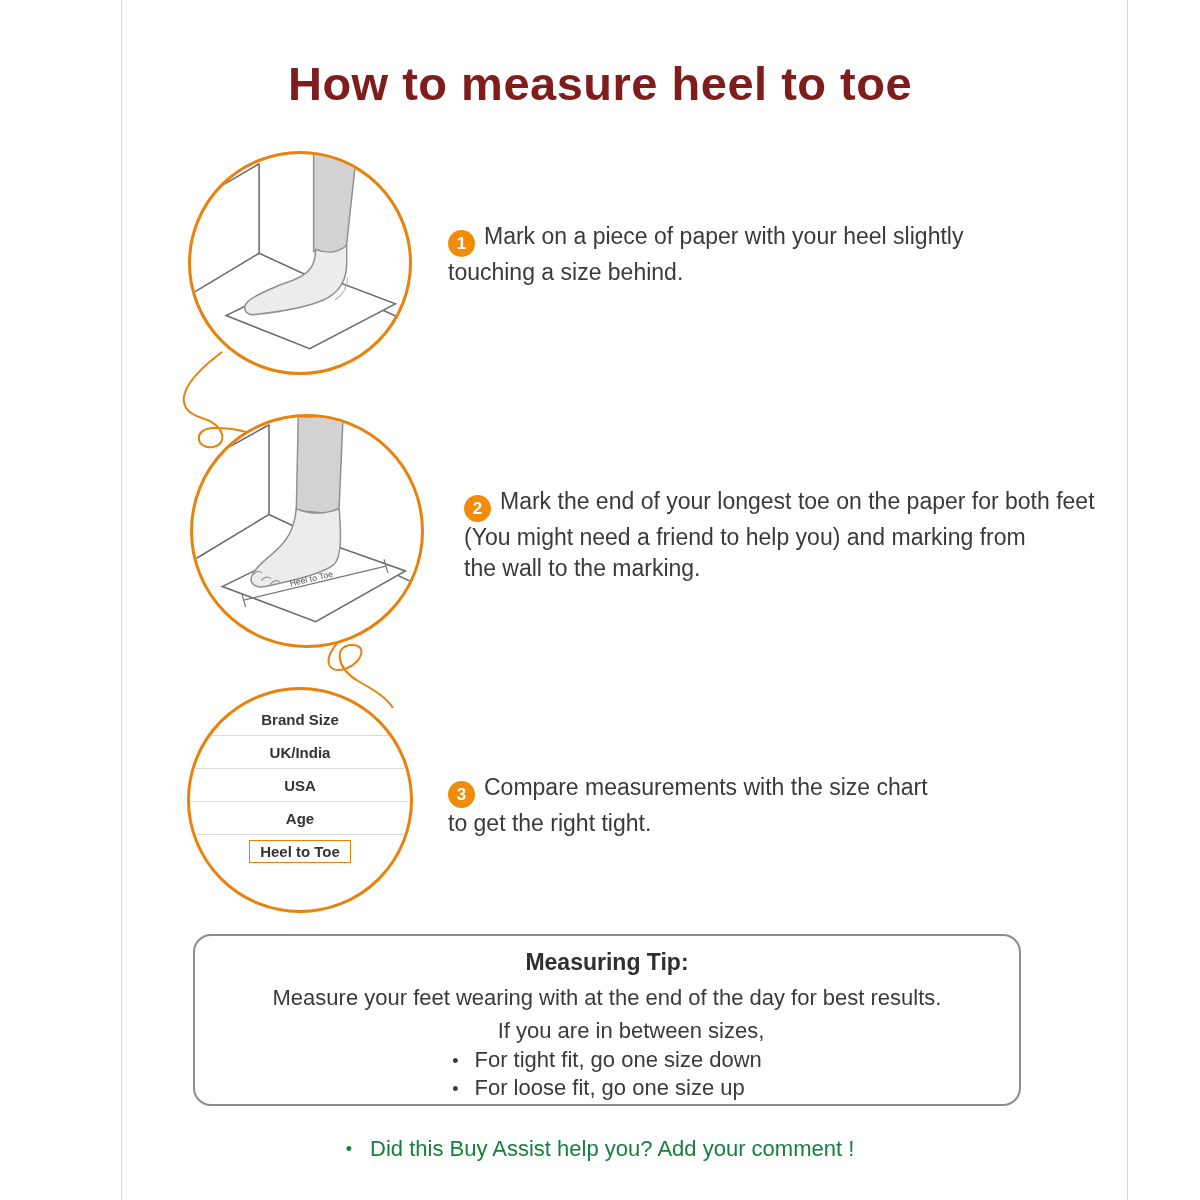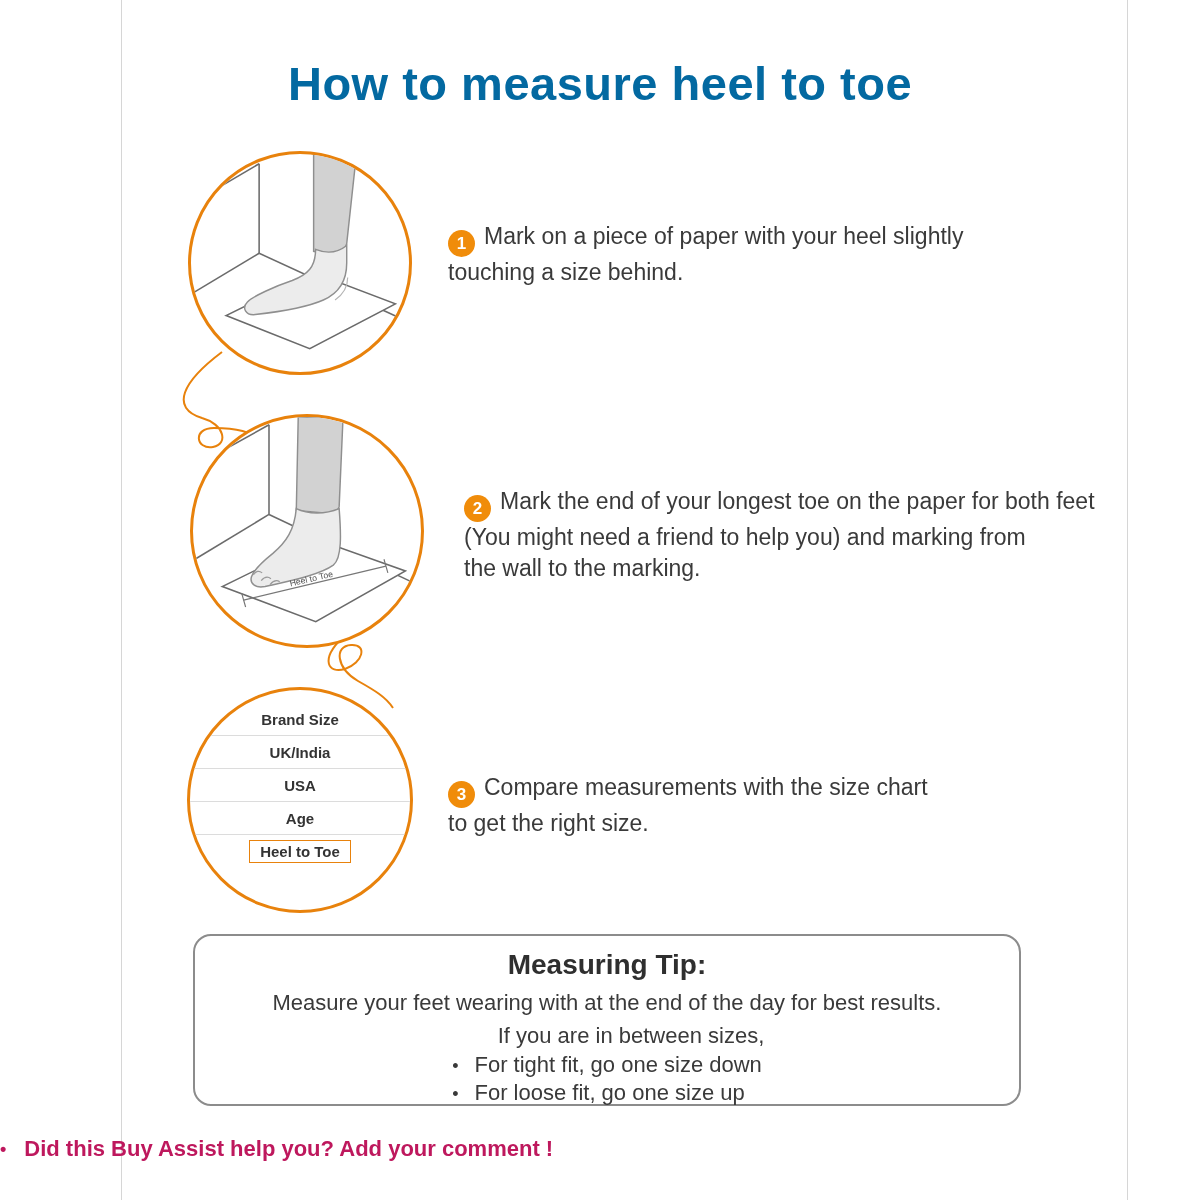--- a/index.html
+++ b/index.html
@@ -6,21 +6,21 @@
   .page{
     position:relative;width:1200px;height:1200px;background:#ffffff;
     font-family:"Liberation Sans", sans-serif;color:#3a3a3a;overflow:hidden;
   }
   .edge-line{position:absolute;top:0;bottom:0;width:1px;background:#d6d6d6;}
   .edge-left{left:121px;}
   .edge-right{left:1127px;}
 
   .title{
     position:absolute;top:56px;left:0;right:0;text-align:center;
-    font-size:47px;font-weight:700;color:#0369a1;letter-spacing:.5px;
+    font-size:47px;font-weight:700;color:#7f1d1d;letter-spacing:.5px;
   }
 
   .connector-svg{position:absolute;left:0;top:0;width:1200px;height:1200px;pointer-events:none;}
 
   .circle{
     position:absolute;border:3px solid #E8820C;border-radius:50%;
     background:#fff;overflow:hidden;box-sizing:border-box;
   }
   #circle-step1{left:188px;top:151px;width:224px;height:224px;}
   #circle-step2{left:190px;top:414px;width:234px;height:234px;}
@@ -48,30 +48,30 @@
     background:#F08C0A;color:#fff;font-weight:700;font-size:17px;
     align-items:center;justify-content:center;margin-right:9px;vertical-align:-5px;
   }
   .step-line{display:block;}
 
   .tipbox{
     position:absolute;left:193px;top:934px;width:828px;height:172px;
     border:2px solid #8c8c8c;border-radius:18px;box-sizing:border-box;
     text-align:center;color:#3a3a3a;
   }
-  .tip-title{margin-top:13px;font-size:28px;font-weight:700;color:#2f2f2f;}
+  .tip-title{margin-top:13px;font-size:23px;font-weight:700;color:#2f2f2f;}
   .tip-line1{margin-top:9px;font-size:22px;}
   .tip-sub{margin-top:7px;font-size:22px;padding-left:48px;}
   .tip-bullets{width:fit-content;margin:3px auto 0;text-align:left;font-size:22px;}
   .tip-bullet{display:flex;align-items:baseline;margin-top:2px;}
   .tip-bullet .dot{font-size:18px;margin-right:16px;}
 
   .footer{
-    position:absolute;top:1136px;left:0;right:0;
-    font-size:22px;font-weight:700;color:#be185d;
+    position:absolute;top:1136px;left:0;right:0;text-align:center;
+    font-size:22px;font-weight:400;color:#15803d;
   }
   .footer .dot{margin-right:18px;font-size:18px;vertical-align:1px;}
 </style>
 </head>
 <body>
 
 <div class="page">
 
   <div class="edge-line edge-left"></div>
   <div class="edge-line edge-right"></div>
@@ -136,21 +136,21 @@
   </div>
 
   <div class="step" id="step2">
     <span class="badge">2</span><span>Mark the end of your longest toe on the paper for both feet</span>
     <span class="step-line">(You might need a friend to help you) and marking from</span>
     <span class="step-line">the wall to the marking.</span>
   </div>
 
   <div class="step" id="step3">
     <span class="badge">3</span><span>Compare measurements with the size chart</span>
-    <span class="step-line">to get the right size.</span>
+    <span class="step-line">to get the right tight.</span>
   </div>
 
   <div class="tipbox">
     <div class="tip-title">Measuring Tip:</div>
     <div class="tip-line1">Measure your feet wearing with at the end of the day for best results.</div>
     <div class="tip-sub">If you are in between sizes,</div>
     <div class="tip-bullets">
       <div class="tip-bullet">
         <span class="dot">•</span>
         <span>For tight fit, go one size down</span>

